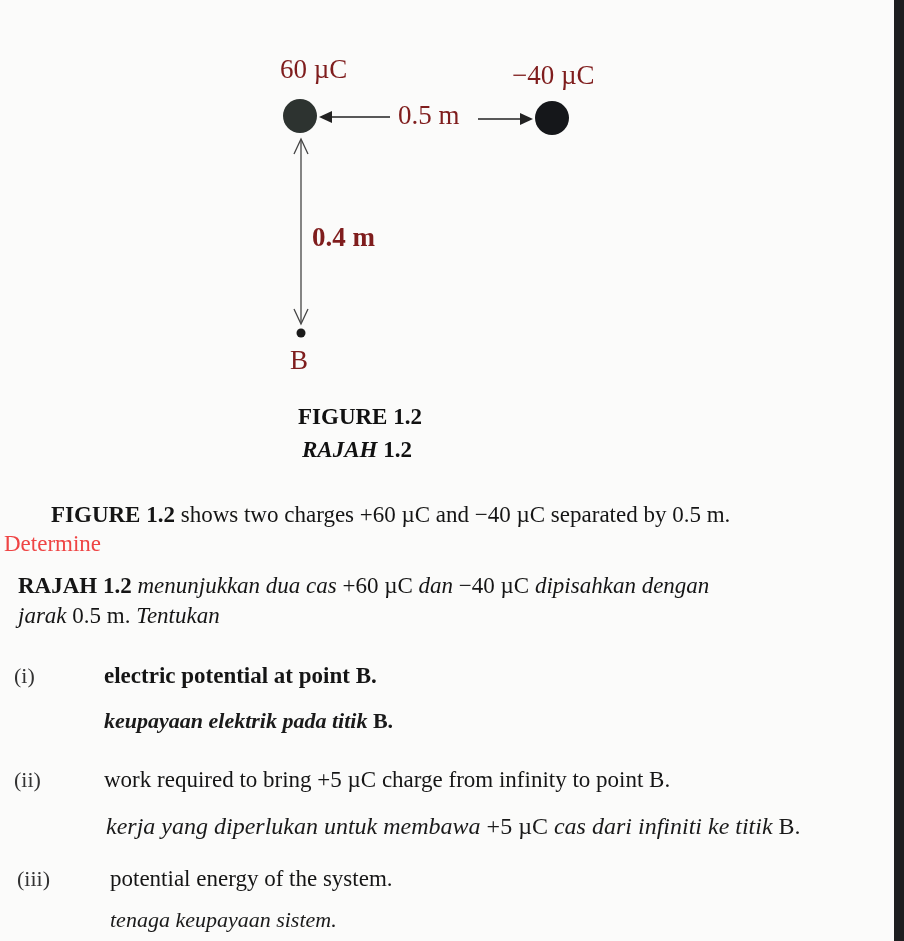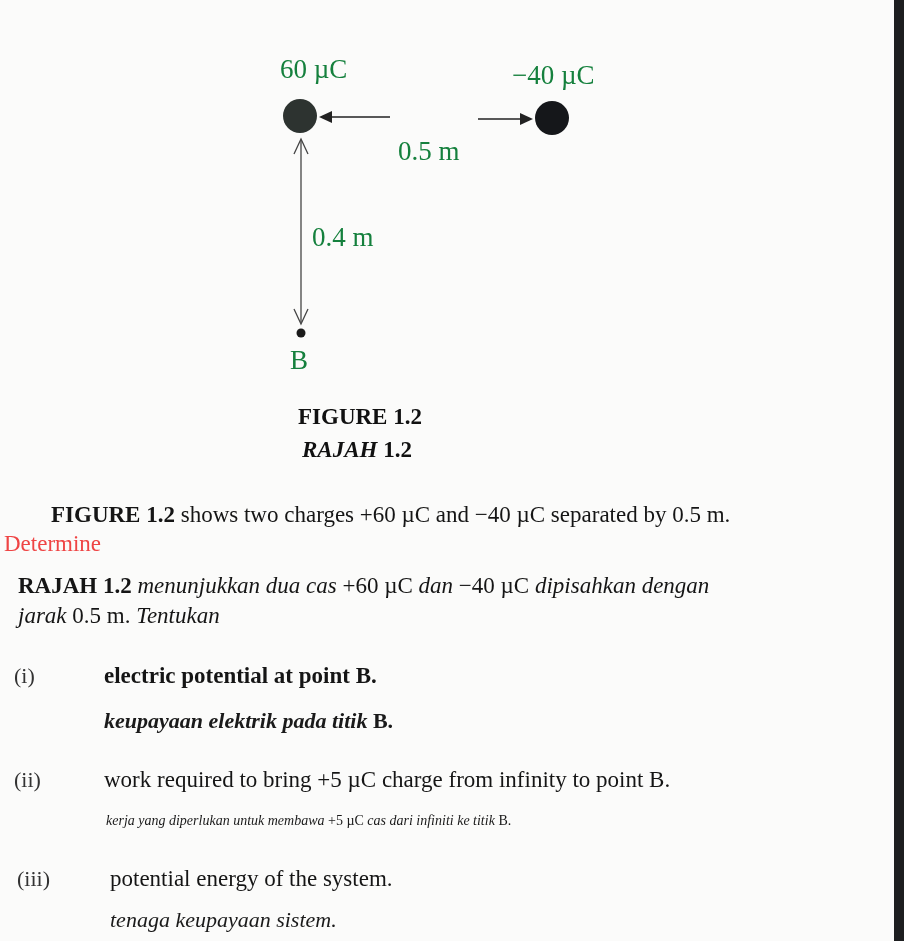--- a/index.html
+++ b/index.html
@@ -7,21 +7,21 @@
     width: 904px; height: 941px; position: relative; overflow: hidden;
     background: #fbfbfa;
     font-family: "Liberation Serif", "DejaVu Serif", serif;
     color: #1c1c1c;
   }
   .edge-strip {
     position: absolute; right: 0; top: 0; width: 10px; height: 941px;
     background: #1d1e20;
   }
   .abs { position: absolute; white-space: nowrap; }
-  .lbl { font-size: 27px; color: #15803d; }
+  .lbl { font-size: 27px; color: #7f1d1d; }
   .charge { position: absolute; border-radius: 50%; }
   .fig-cap { font-size: 23px; font-weight: bold; color: #111; }
   .para { font-size: 23px; color: #151515; }
   .b { font-weight: bold; }
   .i { font-style: italic; }
   .num { font-size: 22px; color: #333; }
   .q-en { font-size: 23px; color: #151515; }
   .q-ms { font-size: 22px; font-style: italic; color: #1a1a1a; }
   svg { position: absolute; left: 0; top: 0; }
 </style>
@@ -45,22 +45,22 @@
     <line x1="478" y1="119" x2="522" y2="119" stroke="#222" stroke-width="1.5"></line>
     <polygon points="533,119 520,113 520,125" fill="#222"></polygon>
 
     <line x1="301" y1="140" x2="301" y2="322" stroke="#444" stroke-width="1.3"></line>
     <polyline points="294,154 301,139 308,154" fill="none" stroke="#444" stroke-width="1.3"></polyline>
     <polyline points="294,309 301,324 308,309" fill="none" stroke="#444" stroke-width="1.3"></polyline>
 
     <circle cx="301" cy="333" r="4.5" fill="#1a1a1a"></circle>
   </svg>
 
-  <span class="abs lbl" style="left:398px; top:100px;margin-top:36px;">0.5 m</span>
-  <span class="abs lbl" style="left:312px; top:222px;">0.4 m</span>
+  <span class="abs lbl" style="left:398px; top:100px;">0.5 m</span>
+  <span class="abs lbl" style="left:312px; top:222px;font-weight:bold;">0.4 m</span>
   <span class="abs lbl" style="left:290px; top:345px;">B</span>
 
   <span class="abs fig-cap" style="left:298px; top:404px;">FIGURE 1.2</span>
   <span class="abs fig-cap" style="left:302px; top:437px;"><span class="i">RAJAH</span> <span>1.2</span></span>
 </div>
 
 <div class="abs para" style="left:4px; top:502px;margin-left:47px;"><span class="b">FIGURE 1.2</span><span> shows two charges +60 µC and −40 µC separated by 0.5 m.</span></div>
 <div class="abs para" style="left:4px; top:531px; color:#ef4444;">Determine</div>
 
 <div class="abs para" style="left:18px; top:573px;"><span class="b">RAJAH 1.2</span><span class="i"> menunjukkan dua cas </span><span>+60 µC </span><span class="i">dan </span><span>−40 µC </span><span class="i">dipisahkan dengan</span></div>
@@ -68,20 +68,20 @@
 
 <div>
   <span class="abs num" style="left:14px; top:663px;">(i)</span>
   <span class="abs q-en" style="left:104px; top:663px;font-weight:bold;">electric potential at point B.</span>
   <span class="abs q-ms" style="left:104px; top:708px;font-weight:bold;"><span>keupayaan elektrik pada titik </span><span style="font-style:normal">B.</span></span>
 </div>
 
 <div>
   <span class="abs num" style="left:14px; top:767px;">(ii)</span>
   <span class="abs q-en" style="left:104px; top:767px;">work required to bring +5 µC charge from infinity to point B.</span>
-  <span class="abs q-ms" style="left:106px; top:813px; font-size:14px;"><span>kerja yang diperlukan untuk membawa </span><span style="font-style:normal">+5 µC </span><span>cas dari infiniti ke titik </span><span style="font-style:normal">B.</span></span>
+  <span class="abs q-ms" style="left:106px; top:813px; font-size:24px;"><span>kerja yang diperlukan untuk membawa </span><span style="font-style:normal">+5 µC </span><span>cas dari infiniti ke titik </span><span style="font-style:normal">B.</span></span>
 </div>
 
 <div>
   <span class="abs num" style="left:17px; top:866px;">(iii)</span>
   <span class="abs q-en" style="left:110px; top:866px;">potential energy of the system.</span>
   <span class="abs q-ms" style="left:110px; top:907px;">tenaga keupayaan sistem.</span>
 </div>
 
 </body></html>

